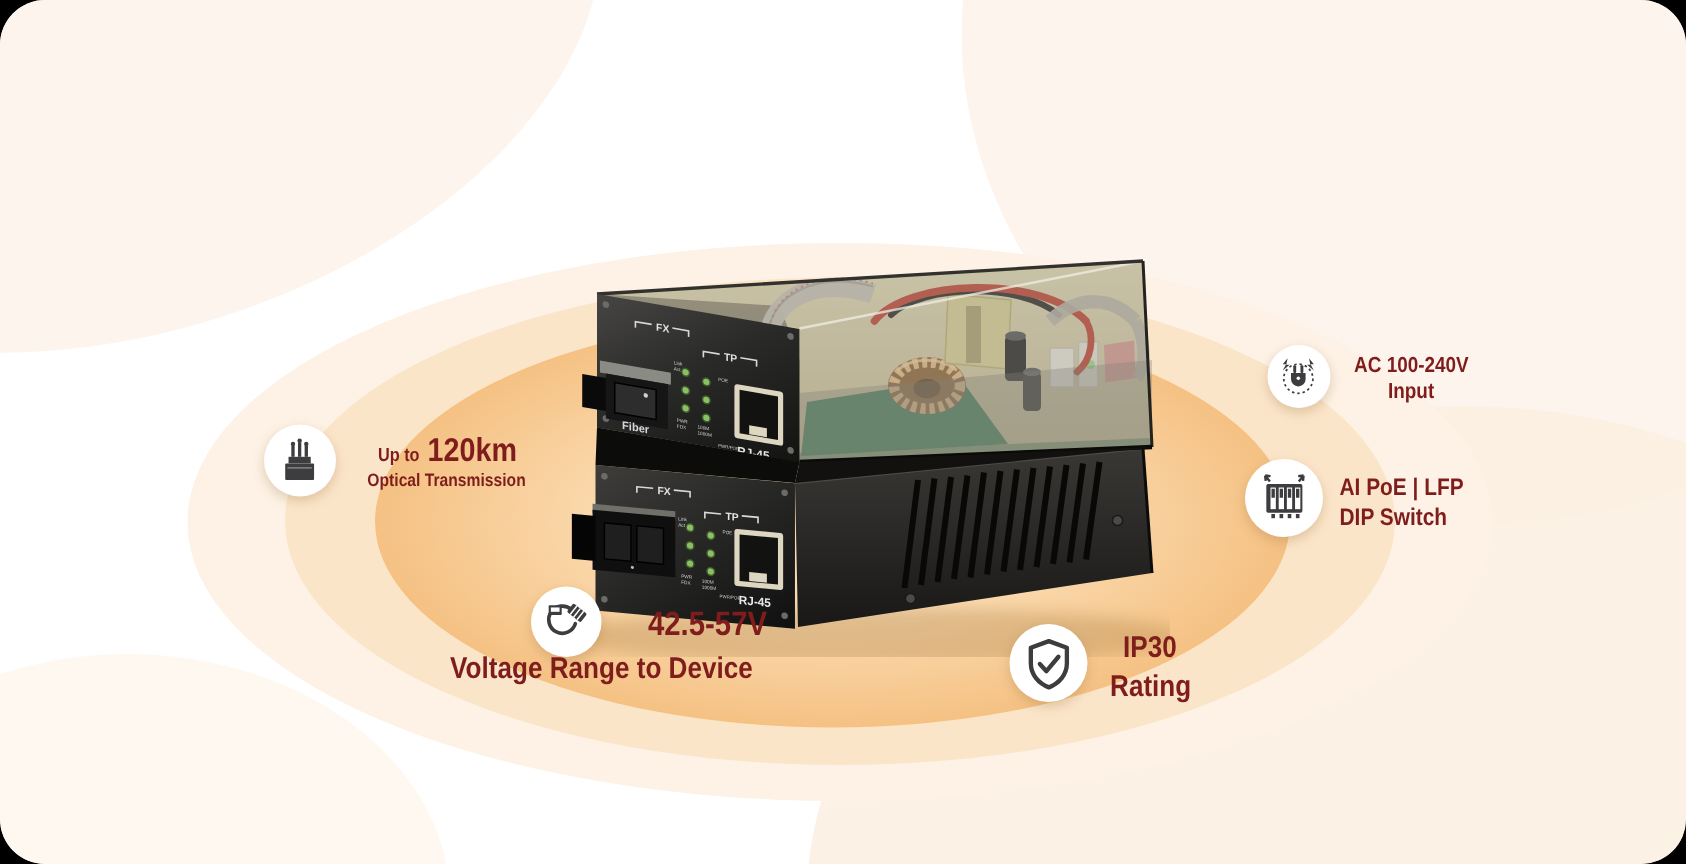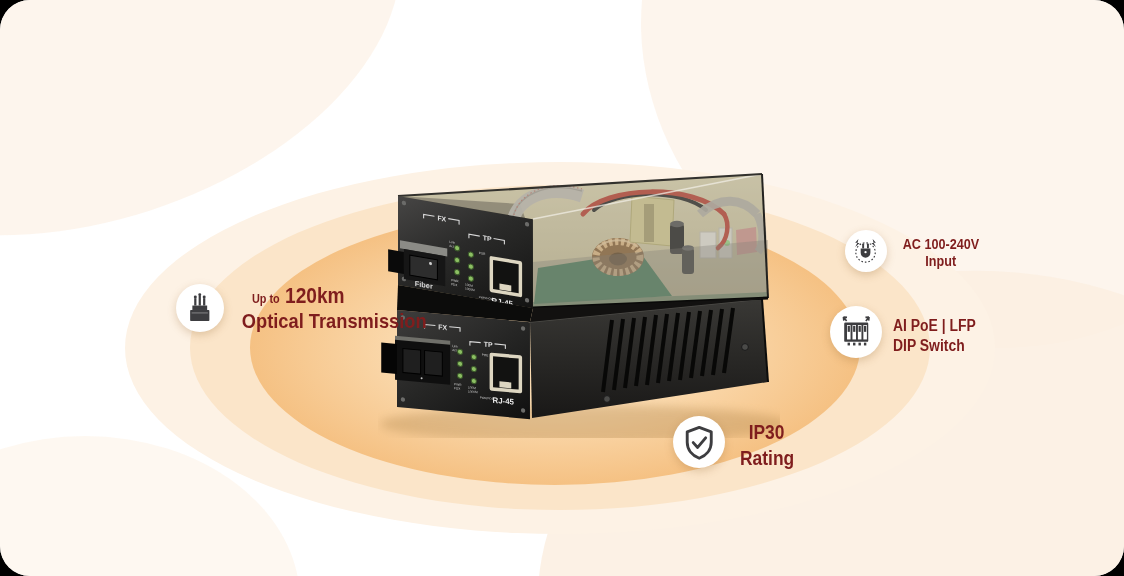--- a/index.html
+++ b/index.html
@@ -18,21 +18,21 @@
   .circle{background:#fff;border-radius:50%;box-shadow:0 3px 8px rgba(150,105,50,.28);display:flex;align-items:center;justify-content:center;flex:none;}
   .circle svg{width:74%;height:74%;}
   .txt{font-weight:bold;}
   .cond{display:inline-block;transform:scaleX(.87);}
   .cond-l{display:inline-block;transform:scaleX(.87);transform-origin:left center;}
   .f-optical{left:176px;top:283px;}
   .f-optical .circle{width:48px;height:48px;}
   .f-optical .txt{width:140px;margin-left:4px;margin-top:1px;text-align:center;}
   .f-optical .l1{font-size:22px;line-height:1.05;white-space:nowrap;}
   .f-optical .l1 .small{font-size:12.5px;}
-  .f-optical .l2{font-size:21px;margin-top:2px;white-space:nowrap;}
+  .f-optical .l2{font-size:12px;margin-top:2px;white-space:nowrap;}
   .f-ac{left:845px;top:230px;}
   .f-ac .circle{width:42px;height:42px;}
   .f-ac .txt{width:96px;margin-left:6px;margin-top:4px;text-align:center;font-size:14.5px;line-height:1.2;}
   .f-dip{left:830px;top:306px;}
   .f-dip .circle{width:52px;height:52px;}
   .f-dip .txt{margin-left:11px;margin-top:7px;font-size:16px;line-height:1.25;white-space:nowrap;}
   .f-voltage{left:354px;top:391px;width:260px;height:70px;}
   .f-voltage .circle{position:absolute;left:0;top:0;width:47px;height:47px;}
   .f-voltage .l1{position:absolute;left:72px;top:12px;font-size:22.5px;font-weight:bold;white-space:nowrap;}
   .f-voltage .l2{position:absolute;left:-103px;top:44px;width:300px;text-align:center;font-size:20px;font-weight:bold;white-space:nowrap;}
@@ -325,20 +325,41 @@
             <rect x="33.6" y="37" width="3" height="3.5"></rect>
         </g>
       </svg>
     </div>
     <div class="txt">
       <div><span class="cond-l">AI PoE | LFP</span></div>
       <div><span class="cond-l">DIP Switch</span></div>
     </div>
   </div>
 
+  <div class="feature f-voltage">
+    <div class="circle">
+      <svg viewBox="0 0 48 48">
+        <path d="M29 13 A12.5 12.5 0 1 0 32.5 26" fill="none" stroke="#3d3d40" stroke-width="3.4" stroke-linecap="round"></path>
+        <g fill="#3d3d40">
+          <rect x="8" y="9" width="12" height="9" rx="1"></rect>
+        </g>
+        <g fill="#fff">
+            <rect x="10" y="11" width="8" height="4"></rect>
+          </g>
+        <g transform="rotate(38 34 16)">
+          <rect x="26" y="11" width="16" height="10" rx="1.5" fill="#3d3d40"></rect>
+          <line x1="30" y1="11" x2="30" y2="21" stroke="#fff" stroke-width="1.4"></line>
+          <line x1="34" y1="11" x2="34" y2="21" stroke="#fff" stroke-width="1.4"></line>
+          <line x1="38" y1="11" x2="38" y2="21" stroke="#fff" stroke-width="1.4"></line>
+        </g>
+      </svg>
+    </div>
+    <div class="l1"><span class="cond">42.5-57V</span></div>
+    <div class="l2"><span class="cond">Voltage Range to Device</span></div>
+  </div>
 
   <div class="feature f-ip30">
     <div class="circle">
       <svg viewBox="0 0 48 48">
         <path d="M24 5.5 L39 11 V24 C39 33.5 32.5 40.8 24 44 C15.5 40.8 9 33.5 9 24 V11 Z" fill="none" stroke="#3d3d40" stroke-width="3.6" stroke-linejoin="round"></path>
         <path d="M16.5 24.5 L22 30.5 L32 18.5" fill="none" stroke="#3d3d40" stroke-width="3.6" stroke-linecap="round" stroke-linejoin="round"></path>
       </svg>
     </div>
     <div class="txt">
       <div><span class="cond">IP30</span></div>

